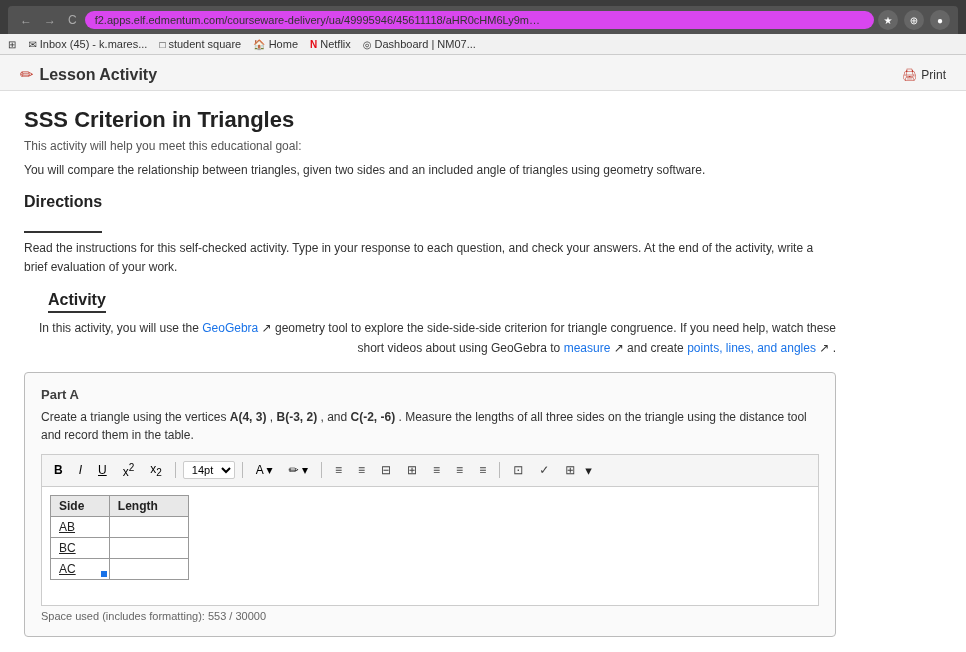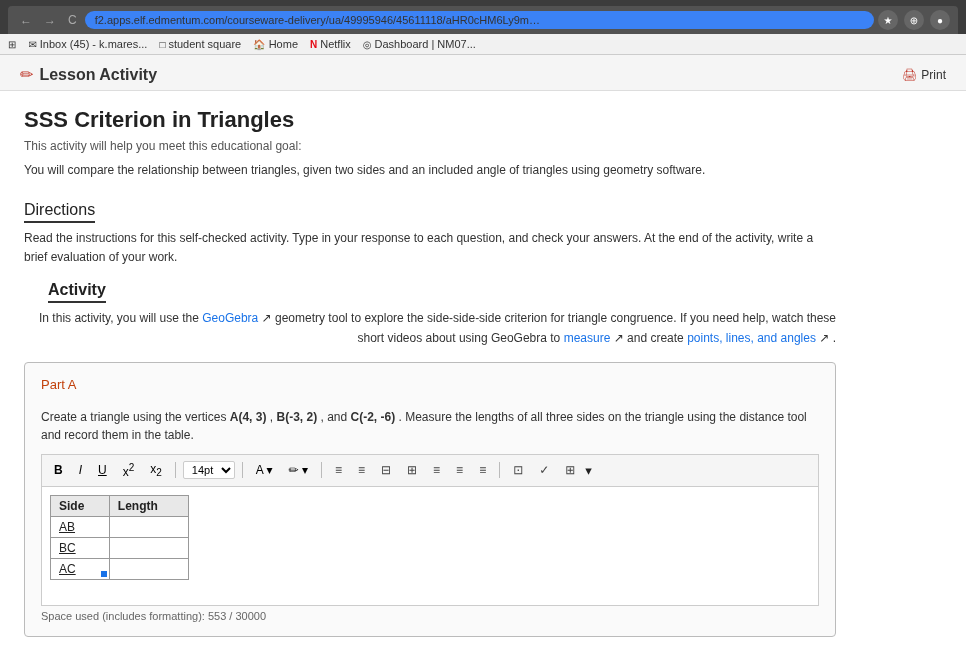--- a/index.html
+++ b/index.html
@@ -2,21 +2,21 @@
 <html><head>
   <meta charset="utf-8">
   <style>
     * { box-sizing: border-box; margin: 0; padding: 0; }
     body { font-family: Arial, sans-serif; background: #e8e8e8; font-size: 13px; color: #222; }
 
     
     .browser-chrome { background: #3c3c3c; padding: 6px 8px 0 8px; }
     .browser-nav { display: flex; align-items: center; gap: 4px; background: #525252; border-radius: 4px 4px 0 0; padding: 4px 8px; }
     .nav-btn { color: #aaa; font-size: 12px; cursor: pointer; background: none; border: none; padding: 2px 4px; }
-    .address-bar { flex: 1; background: #3b82f6; border-radius: 12px; padding: 3px 10px; font-size: 11px; color: #333; overflow: hidden; white-space: nowrap; text-overflow: ellipsis; }
+    .address-bar { flex: 1; background: #d946ef; border-radius: 12px; padding: 3px 10px; font-size: 11px; color: #333; overflow: hidden; white-space: nowrap; text-overflow: ellipsis; }
     .nav-icons { display: flex; gap: 6px; align-items: center; }
     .nav-icon-btn { width: 20px; height: 20px; border-radius: 50%; background: #666; display: flex; align-items: center; justify-content: center; color: #fff; font-size: 10px; cursor: pointer; }
 
     
     .bookmarks-bar { background: #f1f1f1; padding: 4px 8px; display: flex; align-items: center; gap: 12px; font-size: 11px; color: #333; border-bottom: 1px solid #ccc; }
     .bookmark-item { display: flex; align-items: center; gap: 3px; cursor: pointer; white-space: nowrap; }
     .bm-icon { font-size: 10px; }
 
     
     .page-wrapper { background: #fff; min-height: 560px; display: flex; flex-direction: column; }
@@ -26,32 +26,32 @@
     .lesson-title-wrap { display: flex; align-items: center; gap: 6px; }
     .pencil-icon { color: #c0392b; font-size: 16px; }
     .lesson-title { font-size: 16px; font-weight: bold; color: #333; }
     .print-btn { display: flex; align-items: center; gap: 4px; color: #333; font-size: 12px; cursor: pointer; }
     .print-icon { color: #c0392b; }
 
     
     .content { padding: 16px 24px 20px 24px; max-width: 860px; }
     .page-heading { font-size: 22px; font-weight: bold; color: #222; margin-bottom: 6px; }
     .goal-label { font-size: 12px; color: #555; margin-bottom: 8px; }
-    .goal-text { font-size: 12px; color: #333; margin-bottom: 22px; line-height: 1.5; }
-
-    .section-heading { font-size: 16px; font-weight: normal; color: #222; margin-bottom: 6px; border-bottom: 2px solid #333; display: inline-block; padding-bottom: 2px; }
+    .goal-text { font-size: 12px; color: #333; margin-bottom: 14px; line-height: 1.5; }
+
+    .section-heading { font-size: 16px; font-weight: bold; color: #222; margin-bottom: 6px; border-bottom: 2px solid #333; display: inline-block; padding-bottom: 20px; }
     .section-text { font-size: 12px; color: #333; line-height: 1.6; margin-bottom: 14px; }
 
     .activity-heading { font-size: 16px; font-weight: bold; color: #222; margin-bottom: 6px; border-bottom: 2px solid #333; display: inline-block; padding-bottom: 2px; margin-left: 24px; }
     .activity-text { font-size: 12px; color: #333; line-height: 1.6; margin-bottom: 14px; text-align: right; }
     .link-text { color: #1a73e8; cursor: pointer; text-decoration: none; }
 
     
     .part-box { border: 1px solid #bbb; border-radius: 4px; padding: 14px 16px; background: #fafafa; margin-bottom: 10px; }
-    .part-label { font-size: 13px; font-weight: normal; color: #c2410c; margin-bottom: 16px; }
+    .part-label { font-size: 13px; font-weight: bold; color: #404040; margin-bottom: 6px; }
     .part-text { font-size: 12px; color: #333; line-height: 1.5; margin-bottom: 10px; }
 
     
     .editor-toolbar { border: 1px solid #ccc; border-bottom: none; background: #f5f5f5; padding: 4px 6px; display: flex; align-items: center; gap: 4px; flex-wrap: wrap; }
     .tb-btn { background: none; border: 1px solid transparent; padding: 2px 5px; font-size: 12px; cursor: pointer; border-radius: 2px; }
     .tb-bold { font-weight: bold; }
     .tb-italic { font-style: italic; }
     .tb-underline { text-decoration: underline; }
     .tb-separator { width: 1px; height: 16px; background: #bbb; margin: 0 3px; }
     .tb-select { font-size: 11px; border: 1px solid #ccc; background: #fff; padding: 1px 4px; border-radius: 2px; cursor: pointer; }

